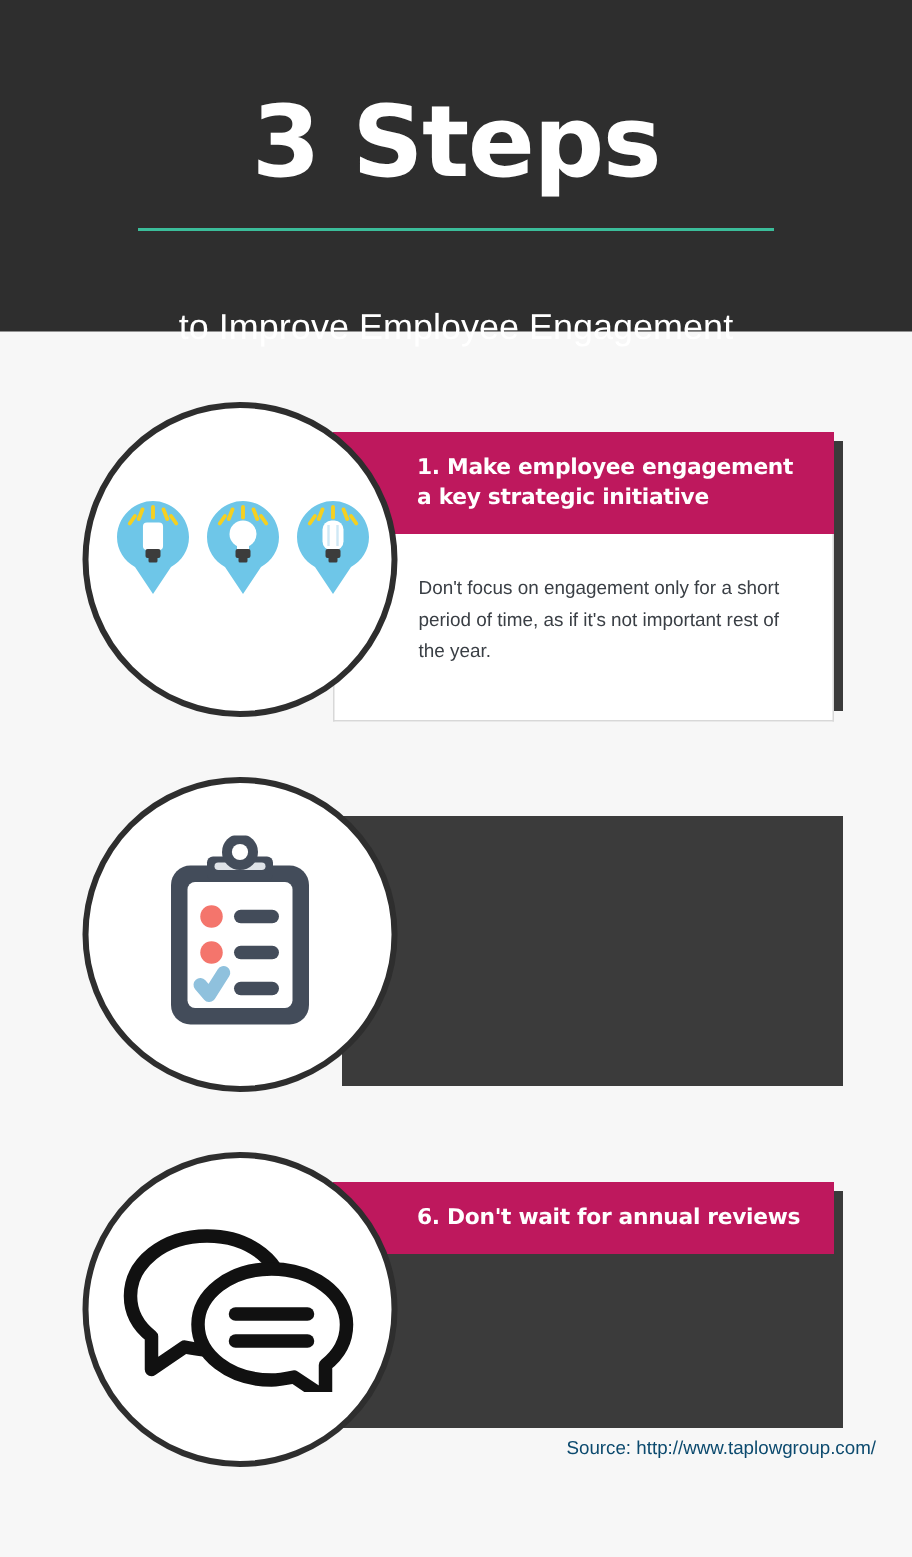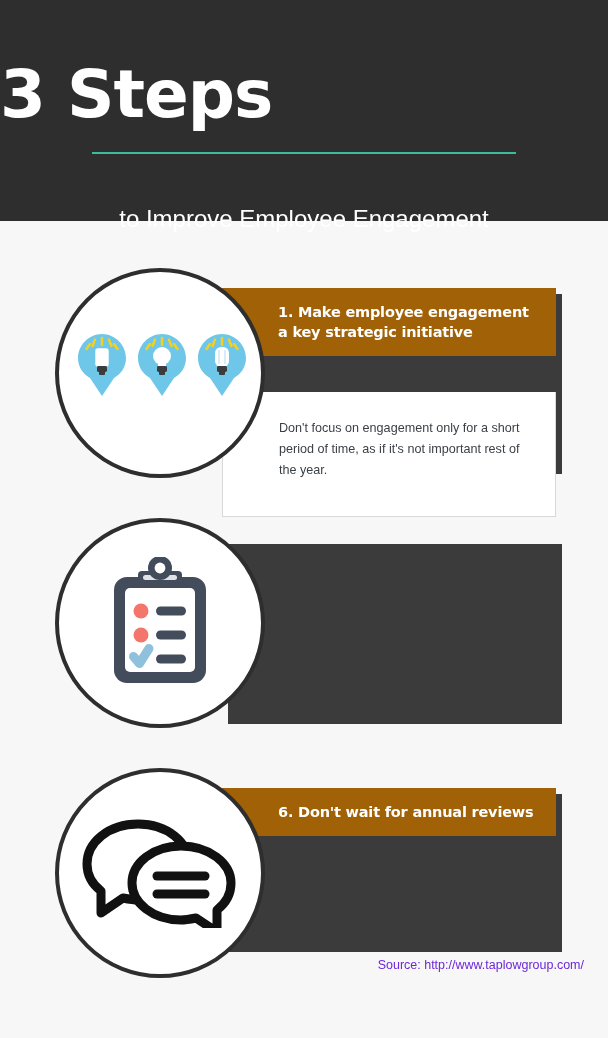--- a/index.html
+++ b/index.html
@@ -32,21 +32,21 @@
     top: 0;
     width: 608px;
     height: 221px;
     background: #2e2e2e;
   }
   .header-title {
     position: absolute;
     left: 0;
     top: 62px;
     width: 608px;
-    text-align: left;
+    text-align: center;
     color: #ffffff;
     font-family: "DejaVu Sans", sans-serif;
     font-weight: bold;
     font-size: 66px;
     letter-spacing: -1px;
     line-height: 1;
   }
   .header-rule {
     position: absolute;
     left: 92px;
@@ -69,41 +69,40 @@
     margin-top: 40px;
   }
 
   
   .card {
     position: absolute;
     left: 222px;
     width: 334px;
   }
   .card-head {
-    background: #a16207;
+    background: #be185d;
     color: #ffffff;
     box-sizing: border-box;
     padding: 14px 16px 14px 56px;
     font-family: "DejaVu Sans", sans-serif;
     font-weight: bold;
     font-size: 14.5px;
     line-height: 20px;
     letter-spacing: -0.2px;
   }
   .card-body {
     background: #ffffff;
     border: 1px solid #d8d8d8;
     border-top: none;
     box-sizing: border-box;
     padding: 26px 22px 18px 56px;
     color: #3a3f45;
     font-family: "Liberation Sans", sans-serif;
     font-size: 12.6px;
     line-height: 21px;
-    margin-top: 36px;
   }
   .card-shadow {
     position: absolute;
     background: #3b3b3b;
     z-index: 0;
   }
 
   
   .circle {
     position: absolute;
@@ -126,21 +125,21 @@
     justify-content: center;
   }
 
   
   .source {
     position: absolute;
     left: 0;
     top: 958px;
     width: 584px;
     text-align: right;
-    color: #6d28d9;
+    color: #0c4a6e;
     font-family: "Liberation Sans", sans-serif;
     font-size: 12.5px;
   }
 
   svg { display: block; }
 </style>
 </head>
 <body>
 
 <div class="page">

